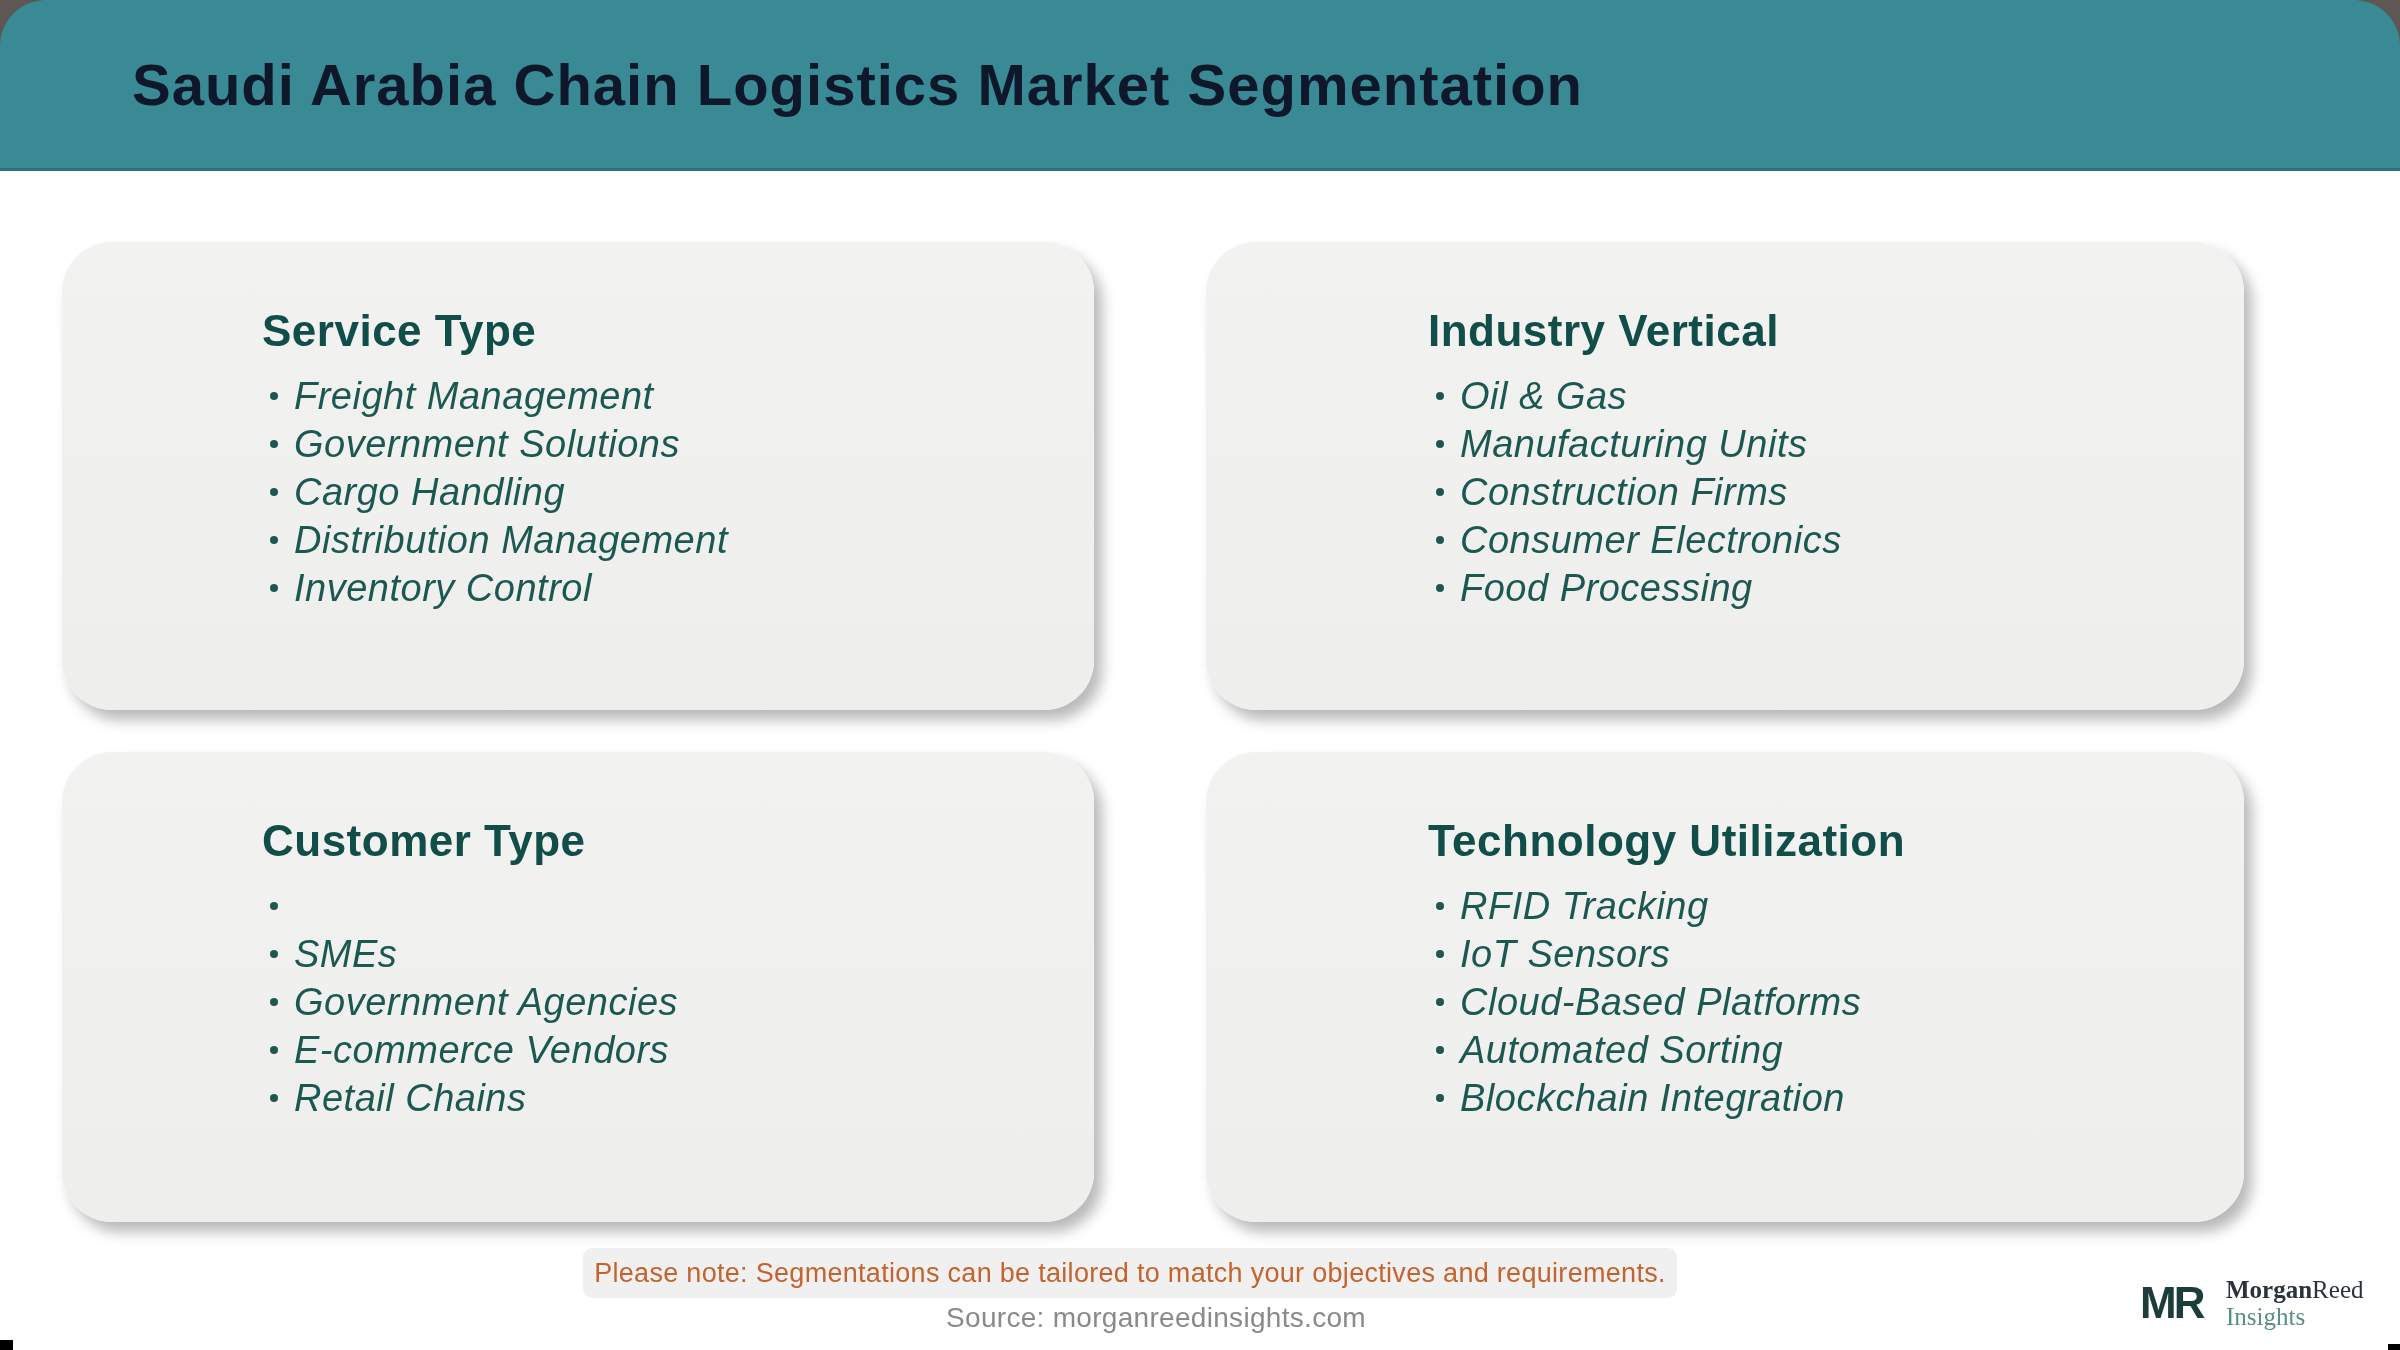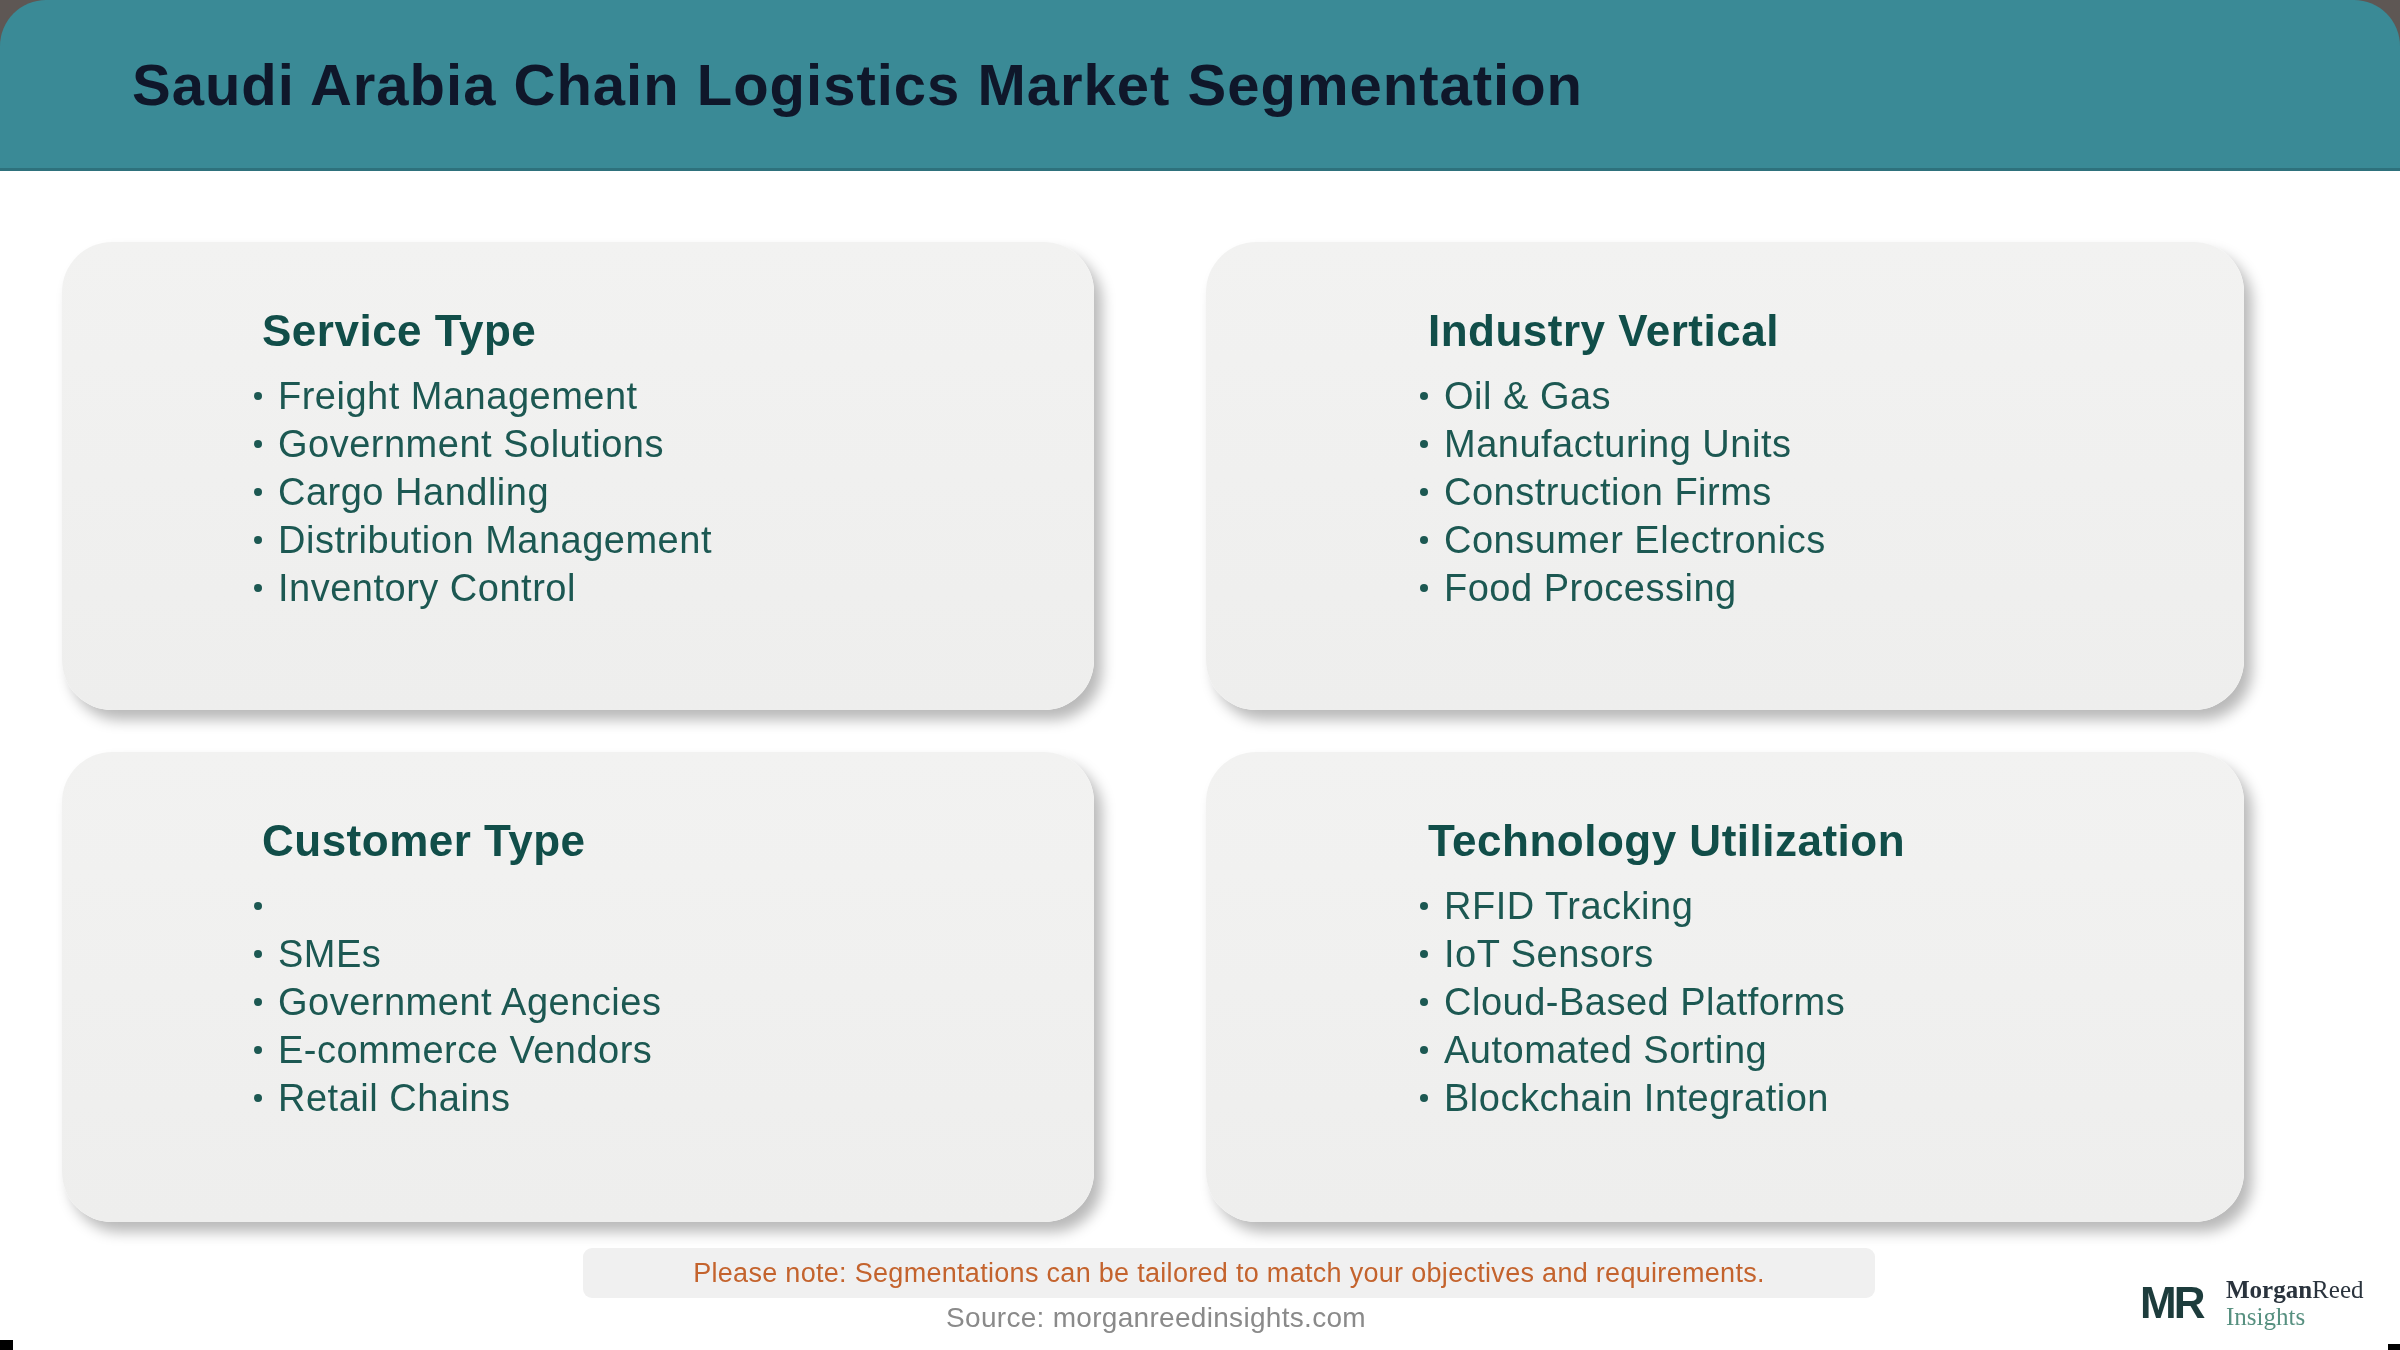--- a/index.html
+++ b/index.html
@@ -60,22 +60,23 @@
 
   .card-title {
     font-size: 44px;
     font-weight: bold;
     color: #114E49;
     letter-spacing: 0.5px;
     margin: 0 0 16px 0;
   }
   ul.bullet-list {
     list-style: none;
-    margin: 0;
+    margin: 16px;
     padding: 0;
+    font-style: italic;
   }
   ul.bullet-list li {
     display: flex;
     align-items: center;
     height: 48px;
     font-size: 38px;
     letter-spacing: 0.5px;
     color: #1C5852;
     margin-left: -8px;
     white-space: nowrap;
@@ -87,21 +88,21 @@
     background: #1C5852;
     display: inline-block;
     margin-right: 16px;
     flex: 0 0 auto;
   }
 
   .note-banner {
     position: absolute;
     left: 583px;
     top: 1248px;
-    width: 1292px;
+    width: 1094px;
     height: 50px;
     background: #F0F0F0;
     border-radius: 9px;
     display: flex;
     align-items: center;
     justify-content: center;
   }
   .note-text {
     color: #C4632D;
     font-size: 27px;

